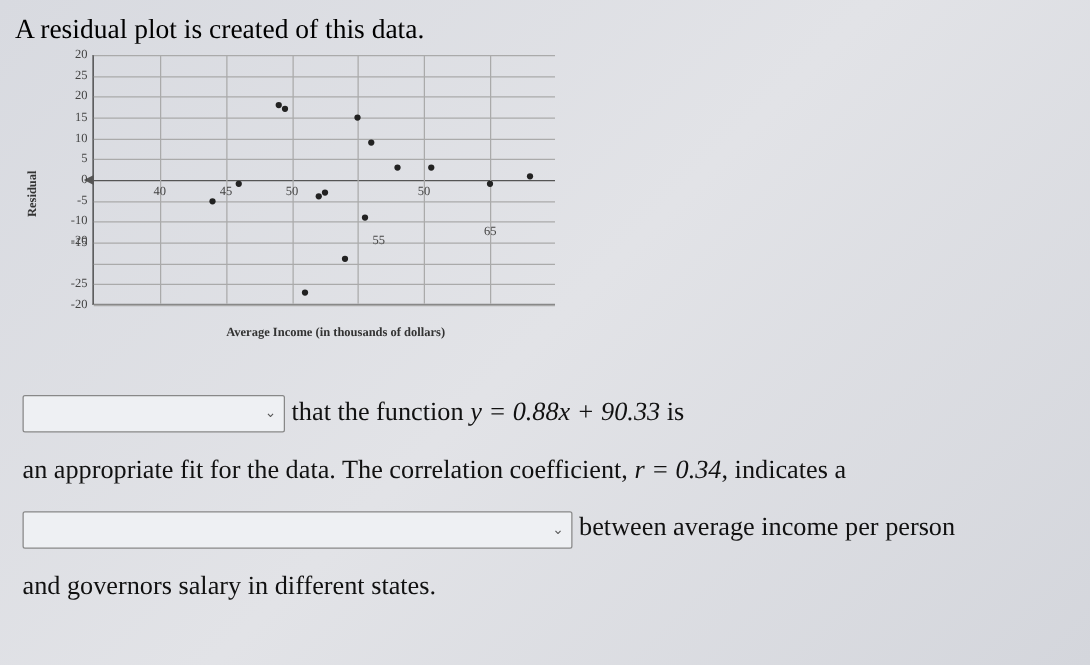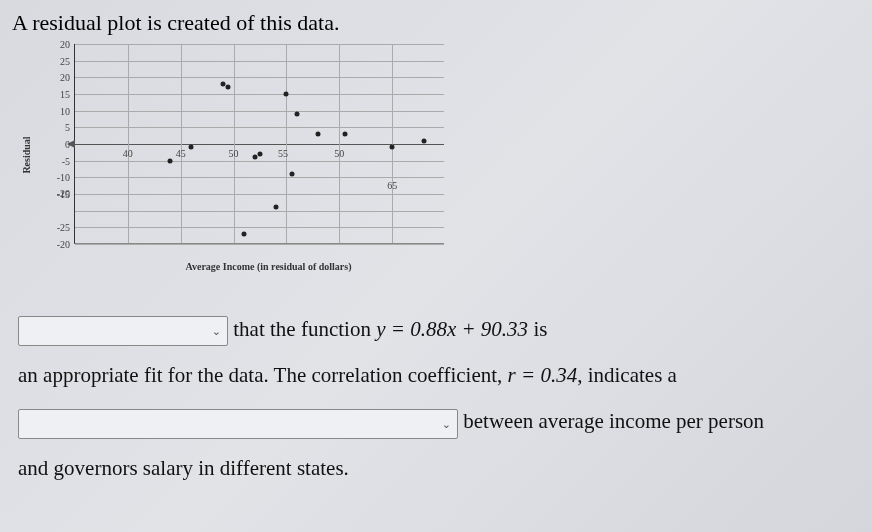--- a/index.html
+++ b/index.html
@@ -156,42 +156,42 @@
       <div class="grid-h" style="top: 166.667px;"></div>
       <div class="grid-h" style="top: 183.333px;"></div>
       <div class="grid-h" style="top: 200px;"></div>
       <div class="grid-v" style="left: 52.8571px;"></div>
       <div class="xtick" style="left: 52.8571px; font-family: Liberation Serif, serif;">40</div>
       <div class="grid-v" style="left: 105.714px;"></div>
       <div class="xtick" style="left: 105.714px;">45</div>
       <div class="grid-v" style="left: 158.571px;"></div>
       <div class="xtick" style="left: 158.571px;">50</div>
       <div class="grid-v" style="left: 211.429px;"></div>
-      <div class="xtick" style="left: 208px;">55</div>
+      <div class="xtick" style="left: 228px; margin-top: 39px;">55</div>
       <div class="grid-v" style="left: 264.286px;"></div>
       <div class="xtick" style="left: 264.286px;">50</div>
       <div class="grid-v" style="left: 317.143px;"></div>
       <div class="xtick" style="left: 317.143px; margin-top: 32px;">65</div>
       <div class="pt" style="left: 95.1429px; top: 116.667px;"></div>
       <div class="pt" style="left: 116.286px; top: 103.333px;"></div>
       <div class="pt" style="left: 148px; top: 40px;"></div>
       <div class="pt" style="left: 153.286px; top: 43.3333px;"></div>
       <div class="pt" style="left: 169.143px; top: 190px;"></div>
       <div class="pt" style="left: 179.714px; top: 113.333px;"></div>
       <div class="pt" style="left: 185px; top: 110px;"></div>
       <div class="pt" style="left: 200.857px; top: 163.333px;"></div>
       <div class="pt" style="left: 211.429px; top: 50px;"></div>
       <div class="pt" style="left: 216.714px; top: 130px;"></div>
       <div class="pt" style="left: 222px; top: 70px;"></div>
       <div class="pt" style="left: 243.143px; top: 90px;"></div>
       <div class="pt" style="left: 269.571px; top: 90px;"></div>
       <div class="pt" style="left: 317.143px; top: 103.333px;"></div>
       <div class="pt" style="left: 348.857px; top: 96.6667px;"></div>
     </div>
-  <div class="xlabel">Average Income (in residual of dollars)</div>
+  <div class="xlabel">Average Income (in thousands of dollars)</div>
 <div class="ytick" style="top: 4px; left: 22px;">20</div>
     <div class="ytick" style="top: 20.6667px; left: 22px;">25</div>
     <div class="ytick" style="top: 37.3333px; left: 22px;">20</div>
     <div class="ytick" style="top: 54px; left: 22px;">15</div>
     <div class="ytick" style="top: 70.6667px; left: 22px;">10</div>
     <div class="ytick" style="top: 87.3333px; left: 22px;">5</div>
     <div class="ytick" style="top: 104px; left: 22px;">0</div>
     <div class="ytick" style="top: 120.667px; left: 22px;">-5</div>
     <div class="ytick" style="top: 137.333px; left: 22px;">-10</div>
     <div class="ytick" style="top: 154px; left: 22px;">-15</div>

